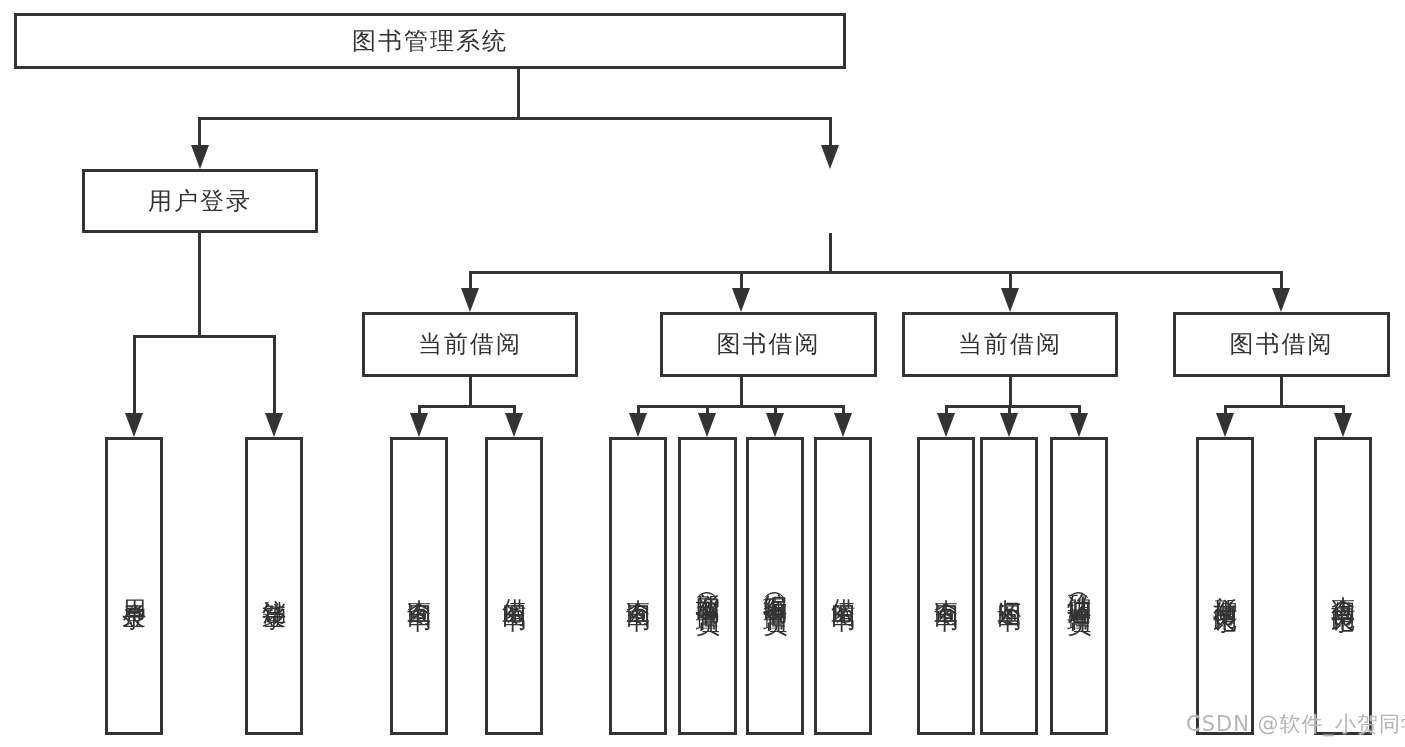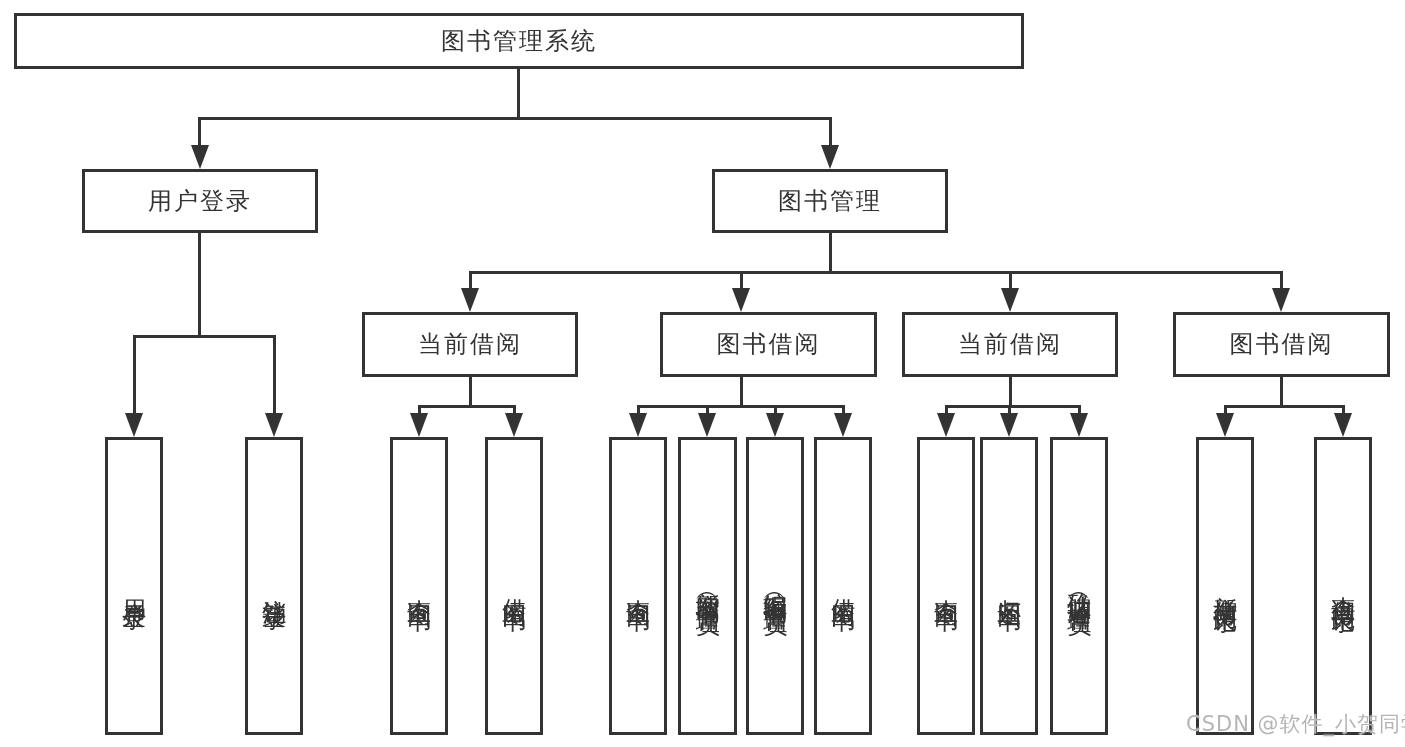--- a/index.html
+++ b/index.html
@@ -113,24 +113,23 @@
   <div class="arr" style="left:1000px; top:413px;"></div>
   <div class="arr" style="left:1070px; top:413px;"></div>
 
   <div class="ln" style="left:1280px; top:377px; width:3px;   height:30px;"></div>
   <div class="ln" style="left:1224px; top:405px; width:121px; height:3px;"></div>
   <div class="ln" style="left:1224px; top:405px; width:3px; height:10px;"></div>
   <div class="ln" style="left:1342px; top:405px; width:3px; height:10px;"></div>
   <div class="arr" style="left:1216px; top:413px;"></div>
   <div class="arr" style="left:1334px; top:413px;"></div>
 
-  <div class="nd root" style="left:14px; top:13px; width:1010px; height:56px;">图书管理系统</div>
+  <div class="nd root" style="left:14px; top:13px; width:832px; height:56px;">图书管理系统</div>
 
   <div class="nd" style="left:82px; top:169px; width:236px; height:64px;">用户登录</div>
-  <div class="nd" style="left:712px; top:169px; width:236px; height:64px;">图书管理</div>
 
   <div class="nd" style="left:362px; top:312px; width:216px; height:65px;">当前借阅</div>
   <div class="nd" style="left:660px; top:312px; width:217px; height:65px;">图书借阅</div>
   <div class="nd" style="left:902px; top:312px; width:216px; height:65px;text-align:right;">当前借阅</div>
   <div class="nd" style="left:1173px; top:312px; width:217px; height:65px;">图书借阅</div>
 
   <div class="nd leaf" style="left:105px; top:437px; width:58px; height:298px;">用户登录</div>
   <div class="nd leaf" style="left:245px; top:437px; width:58px; height:298px;">注销登录</div>
 
   <div class="nd leaf" style="left:390px; top:437px; width:58px; height:298px;">查询图书</div>

